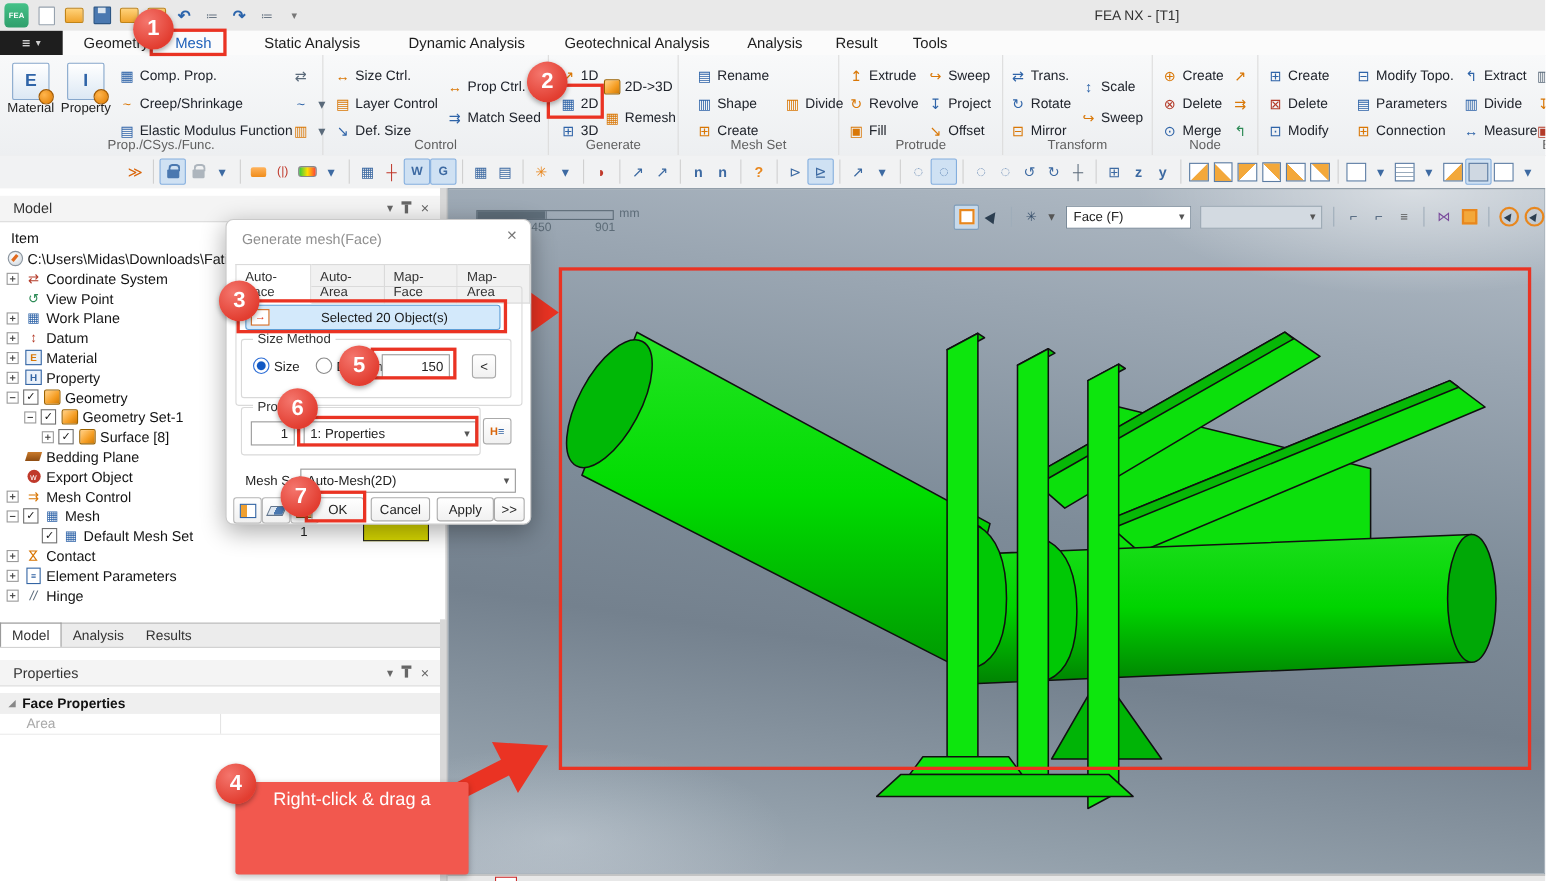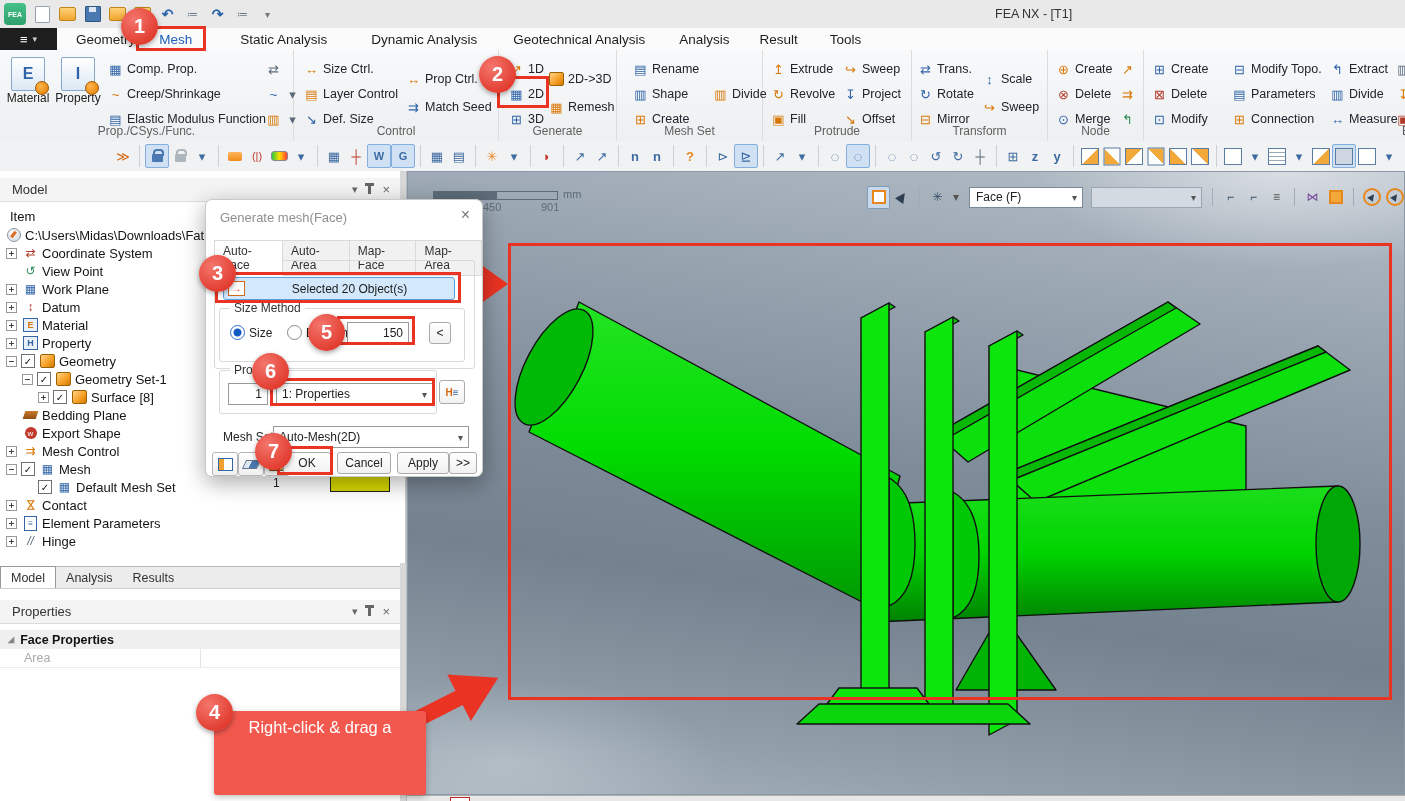--- a/index.html
+++ b/index.html
@@ -619,21 +619,21 @@
     <div class="trow" style="left:21px;top:235px">
         <span class="ti">
           <span class="i-wedge"></span>
         </span>
         <span>Bedding Plane</span>
       </div>
     <div class="trow" style="left:21px;top:253px">
         <span class="ti">
           <span class="i-exp">w</span>
         </span>
-        <span>Export Shape</span>
+        <span>Export Object</span>
       </div>
     <div class="trow" style="left:6px;top:271px">
         <span class="exp"></span>
         <span class="ti gi gdd co1"></span>
         <span>Mesh Control</span>
       </div>
     <div class="trow" style="left:6px;top:289px">
         <span class="exp m"></span>
         <span class="cbx"></span>
         <span class="ti gi gg cb1"></span>

